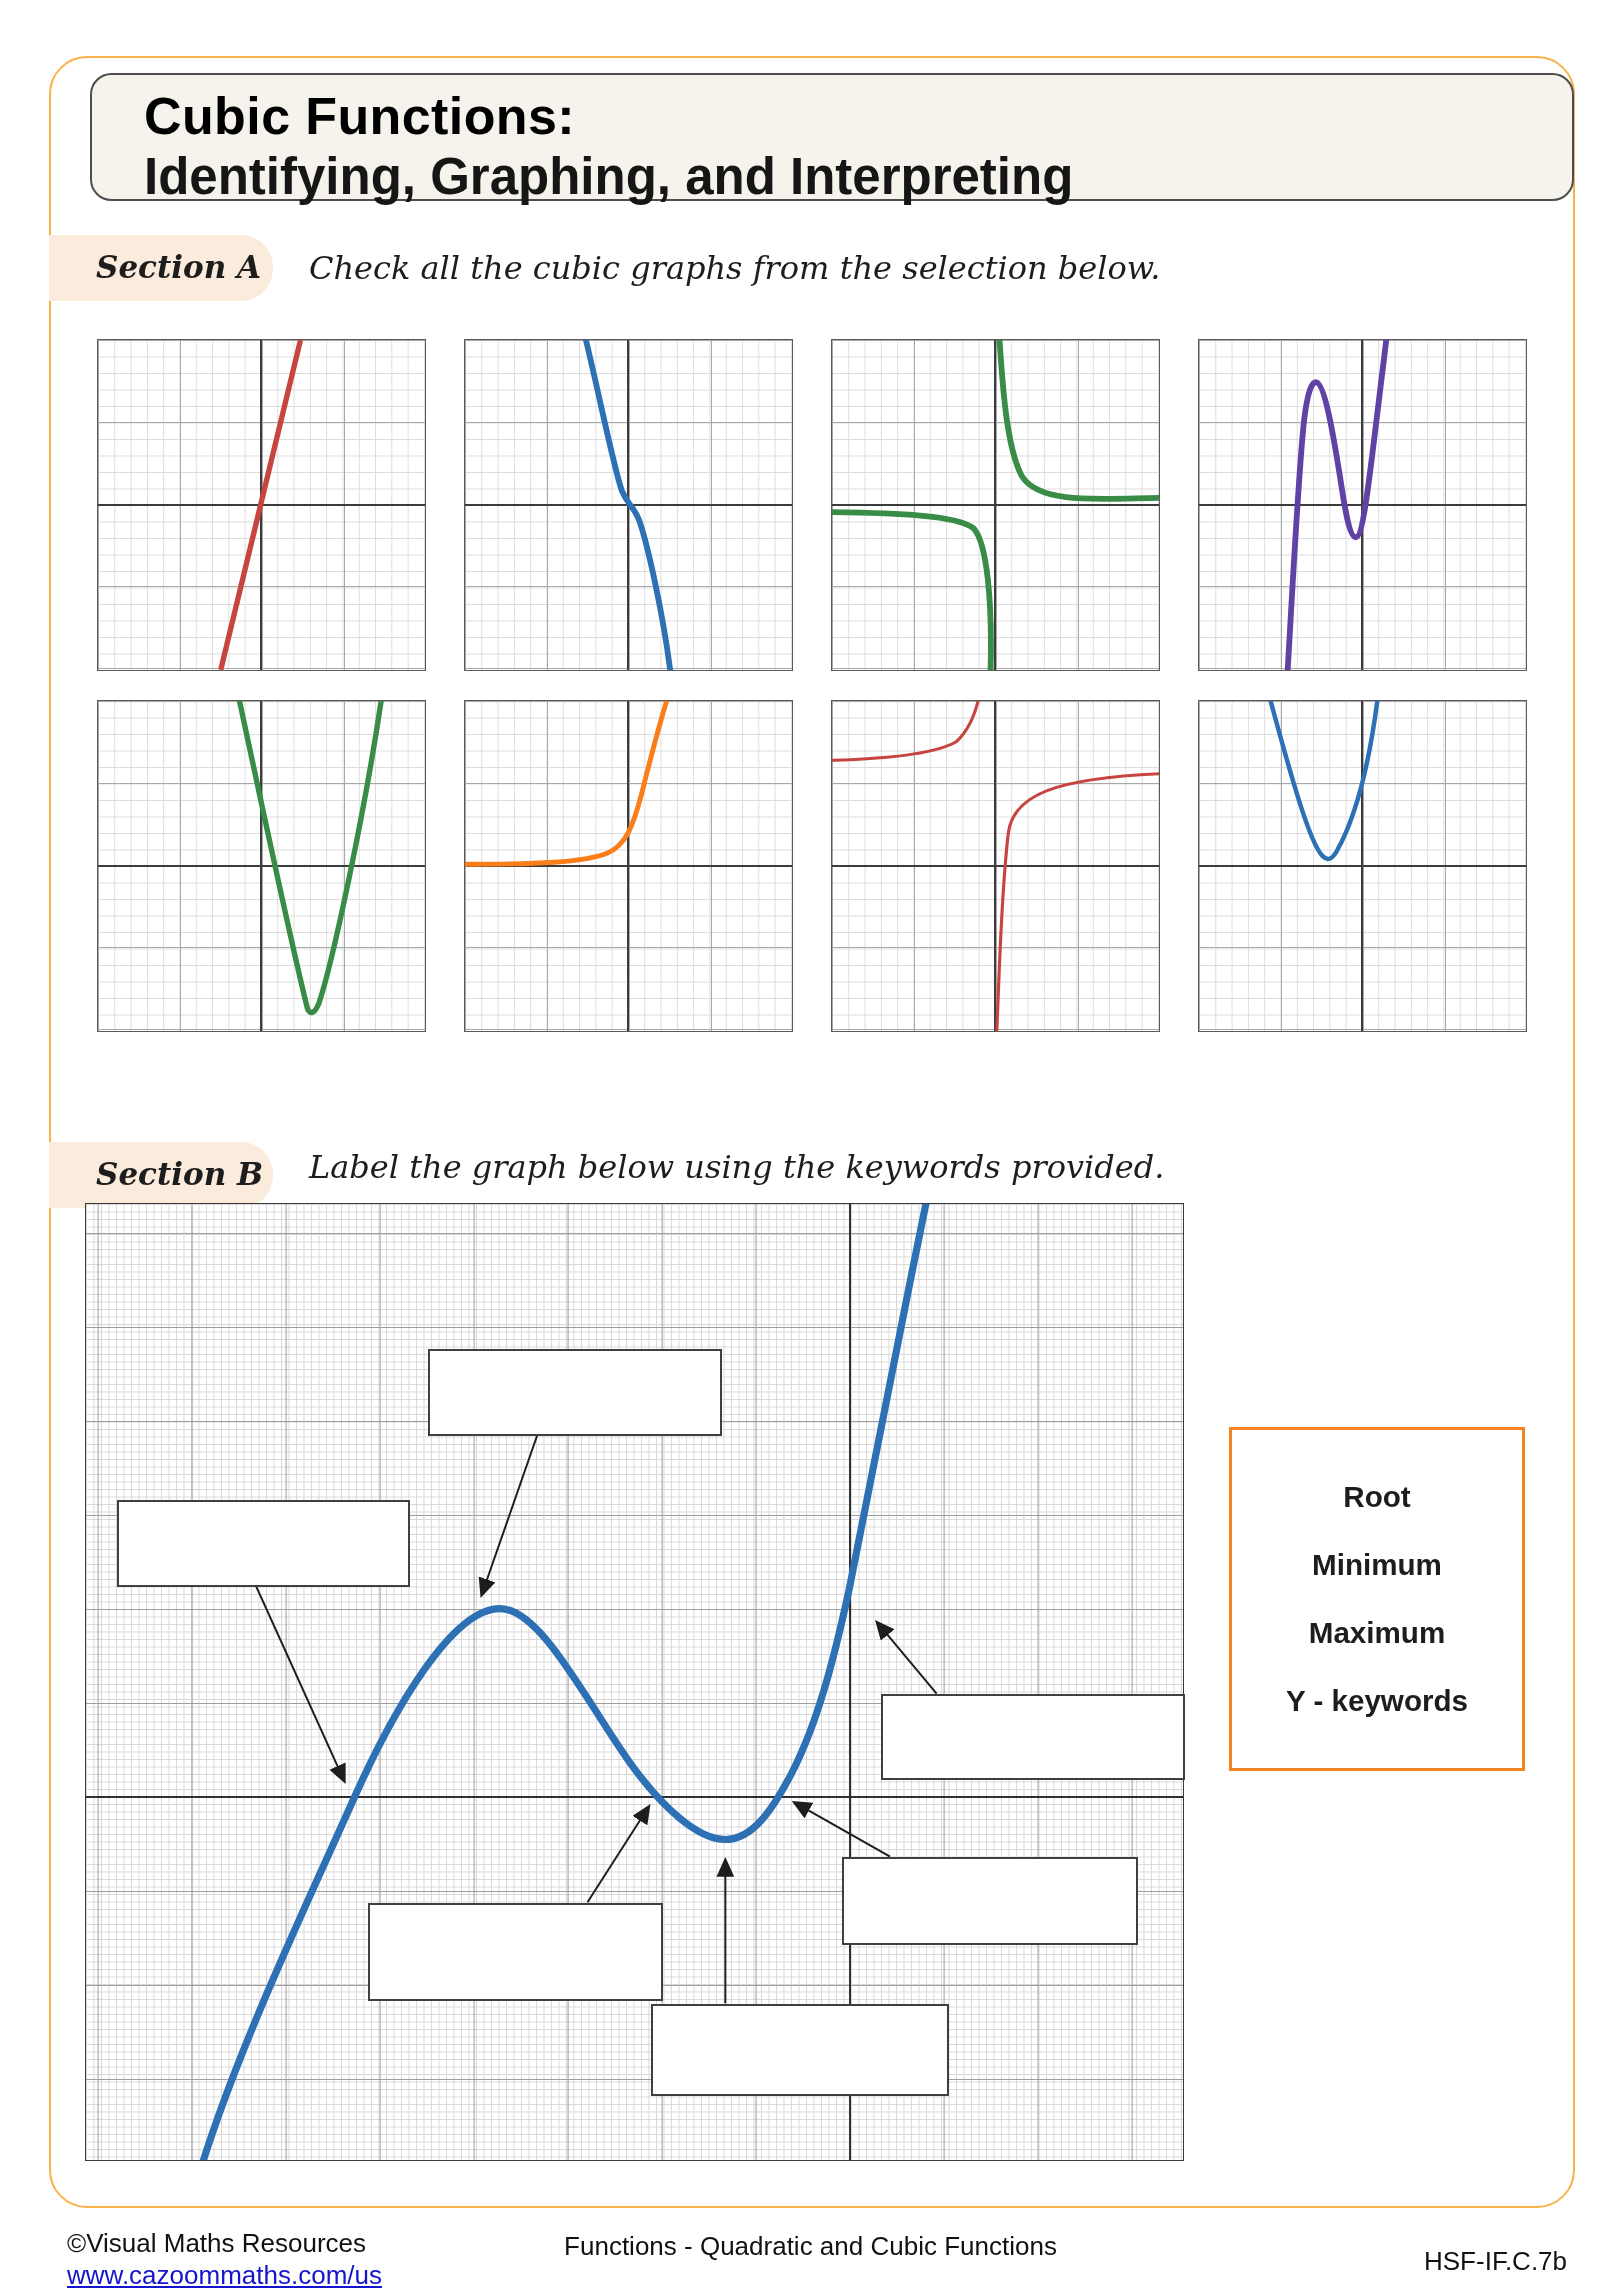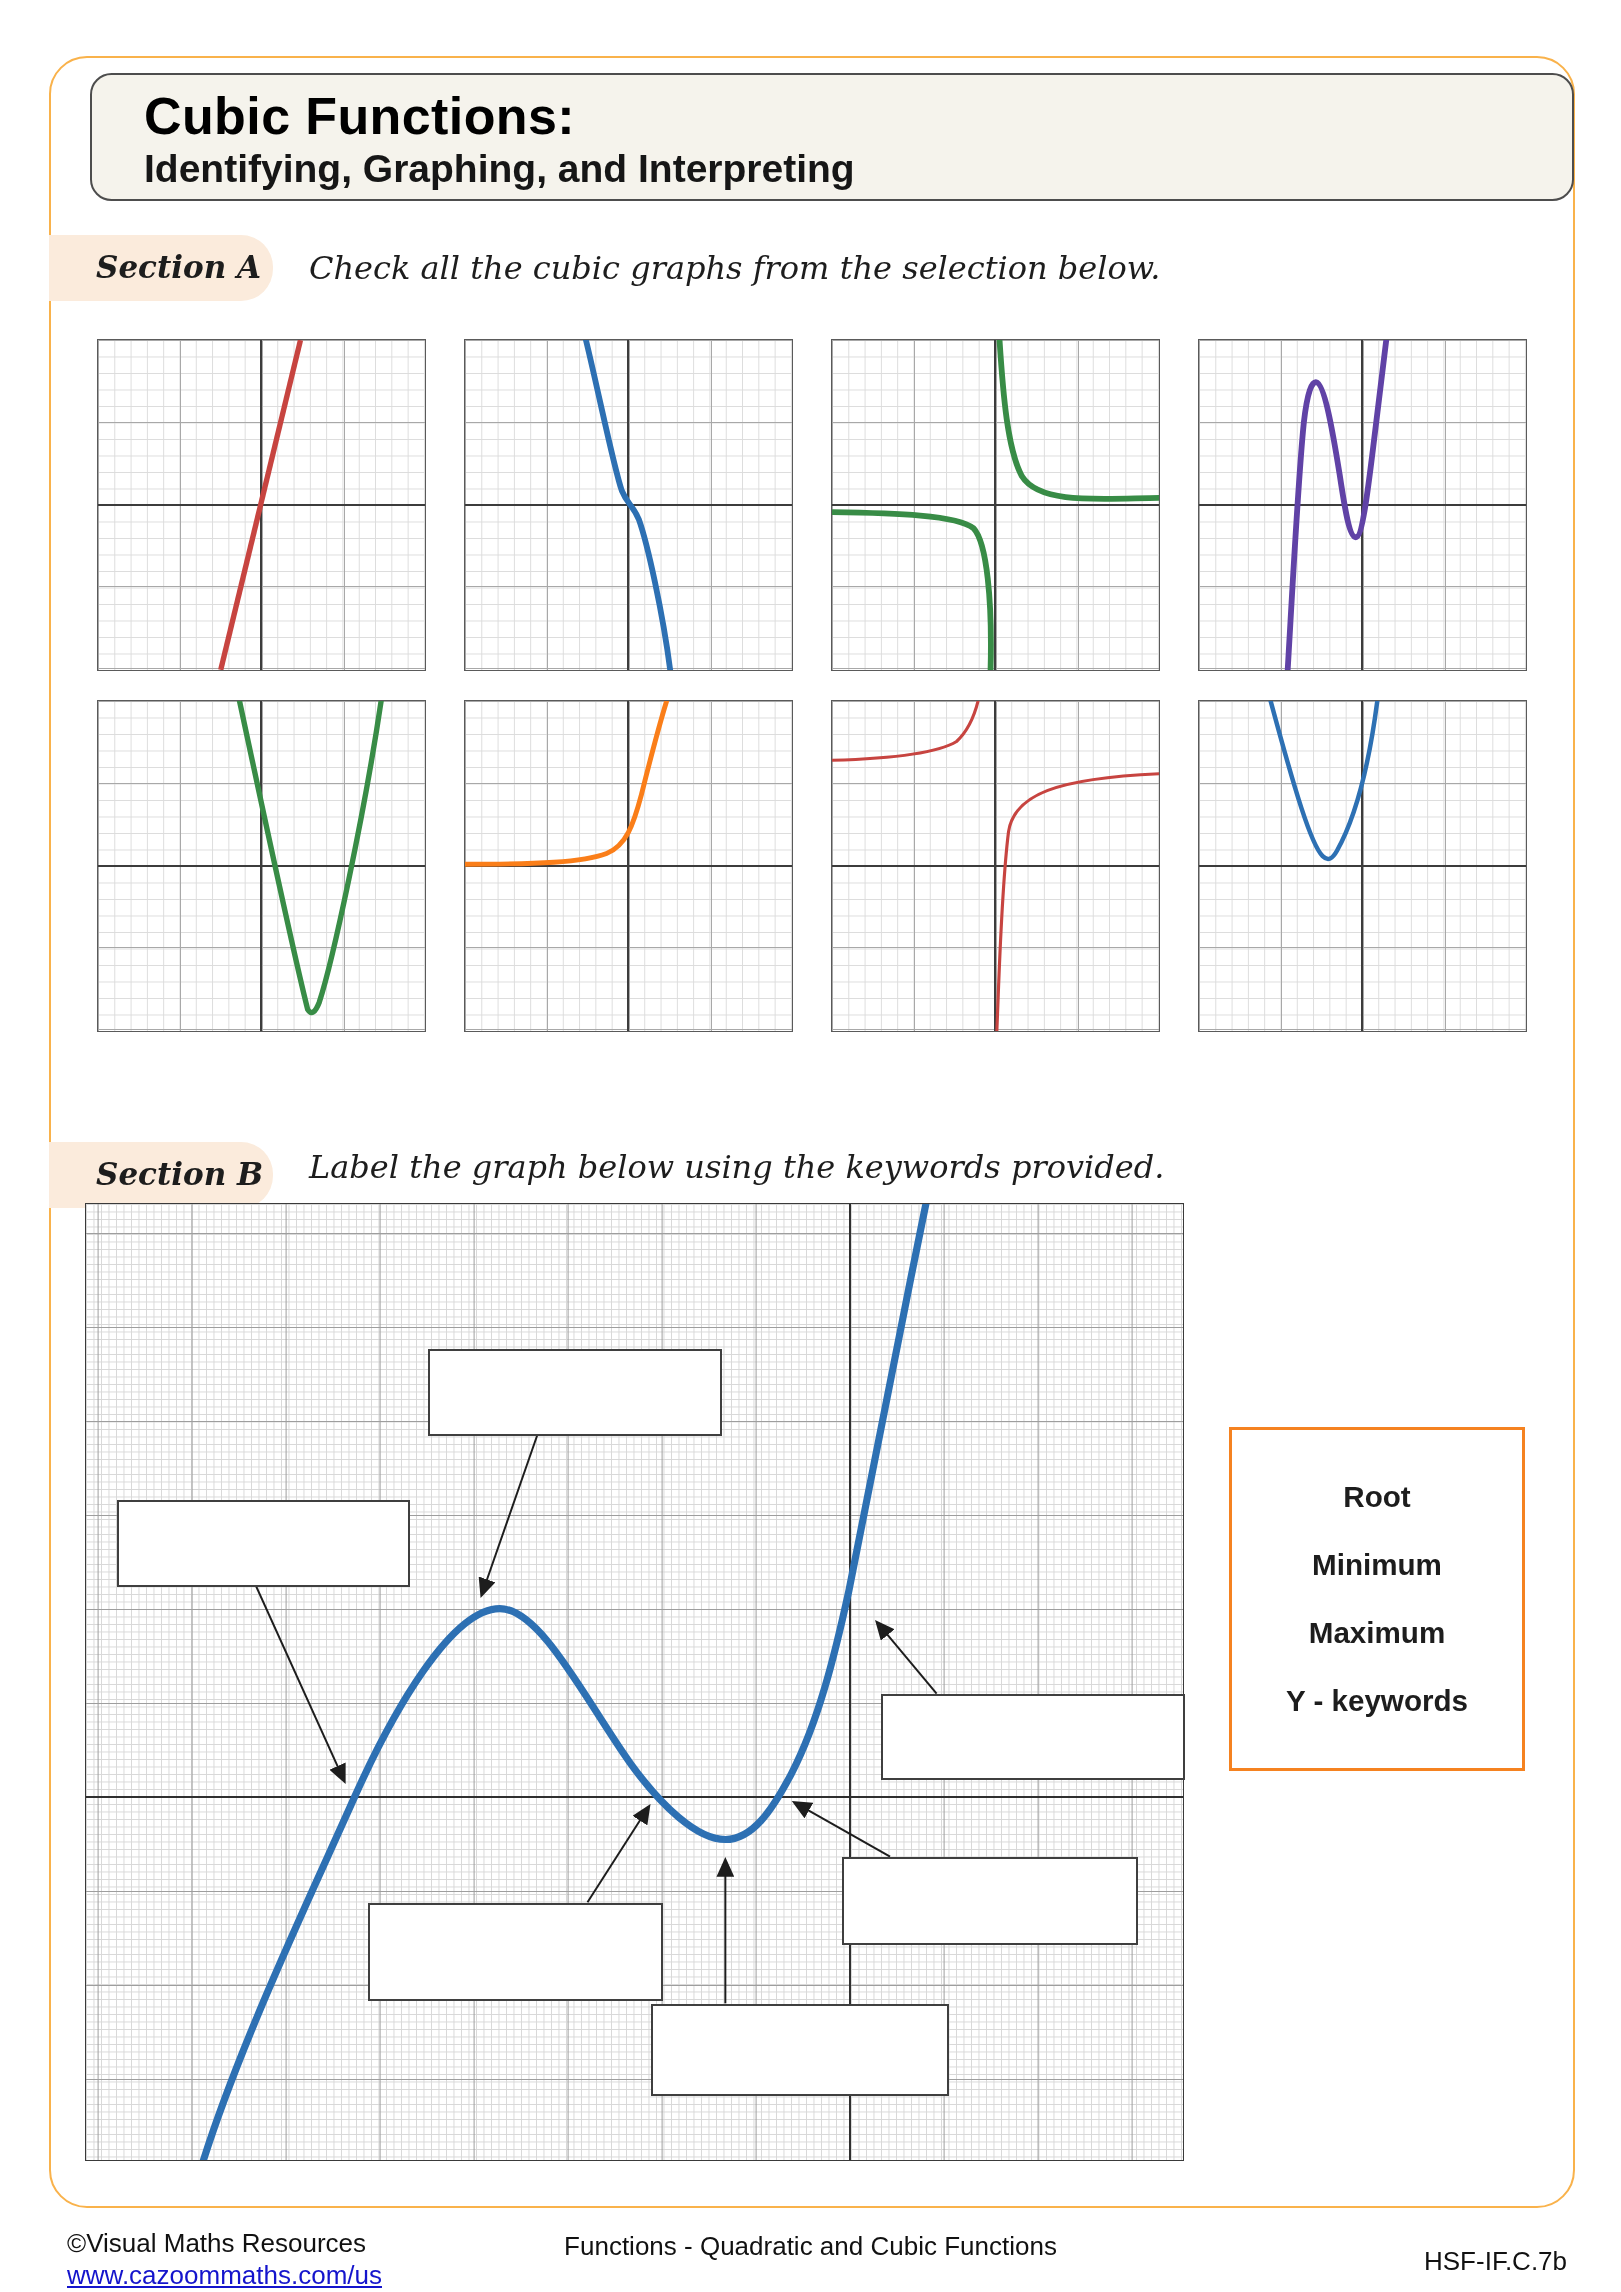--- a/index.html
+++ b/index.html
@@ -5,21 +5,21 @@
   html,body{margin:0;padding:0;background:#ffffff;}
   body{width:1622px;height:2293px;position:relative;font-family:"Liberation Sans",sans-serif;overflow:hidden;}
   .abs{position:absolute;}
 
   
   #page-frame{left:49px;top:56px;width:1522px;height:2148px;border:2.7px solid #F9B24B;border-radius:38px;background:#ffffff;}
 
   
   #title-box{left:90px;top:73px;width:1480px;height:124px;border:2.2px solid #4d4d4d;border-radius:21.5px;background:#F5F3EC;}
   #title-line1{left:52px;top:10.7px;font-size:52px;font-weight:bold;letter-spacing:0.4px;color:#000000;}
-  #title-line2{left:52px;top:72px;font-size:39px;font-weight:bold;color:#161616;}
+  #title-line2{left:52px;top:72px;font-size:51px;font-weight:bold;color:#161616;}
   #logo{left:1315px;top:12.5px;width:161px;height:104px;text-align:center;}
   #logo-drum{display:block;margin:0 auto;}
   #logo-text{font-family:"DejaVu Serif",serif;font-weight:bold;font-size:24px;color:#111;margin-top:-1.8px;}
 
   
   .section-pill{left:49px;width:224px;height:66px;background:#FBEBDC;border-radius:0 32px 32px 0;}
   .section-label{font-family:"DejaVu Serif",serif;font-style:italic;font-weight:bold;font-size:31px;color:#1d1d1d;position:absolute;left:47px;top:14.3px;}
   .instruction{font-family:"DejaVu Serif",serif;font-style:italic;font-size:32px;color:#1d1d1d;text-align:center;}
 
   

